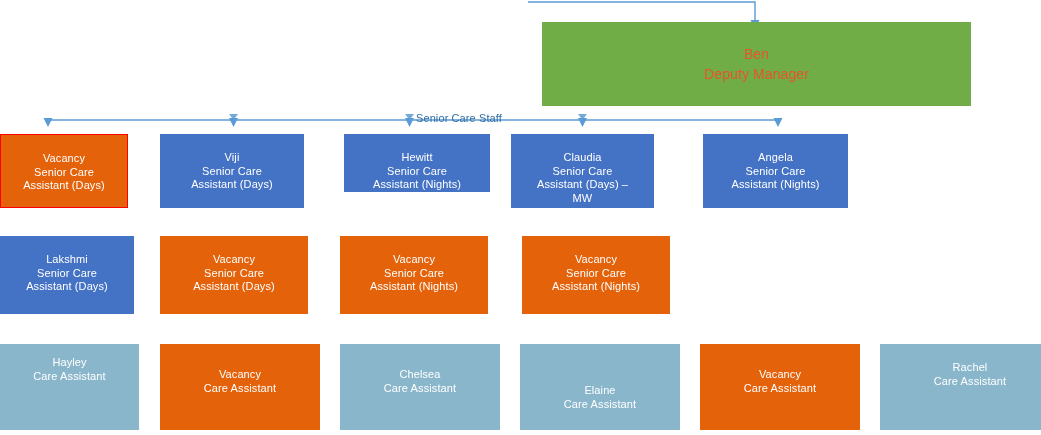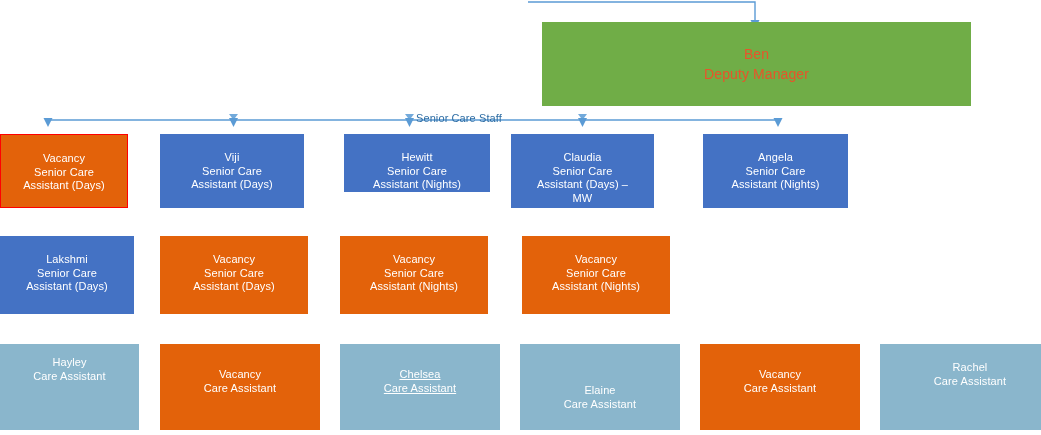--- a/index.html
+++ b/index.html
@@ -153,21 +153,21 @@
   </div>
 
   <div class="node node-lightblue" style="left:0px; top:344px; width:139px; height:86px; padding-top:12px;">
     <span class="node-text">Hayley
 Care Assistant</span>
   </div>
   <div class="node node-orange" style="left:160px; top:344px; width:160px; height:86px; padding-top:24px;">
     <span class="node-text">Vacancy
 Care Assistant</span>
   </div>
-  <div class="node node-lightblue" style="left:340px; top:344px; width:160px; height:86px; padding-top:24px;text-decoration:underline;">
+  <div class="node node-lightblue" style="left:340px; top:344px; width:160px; height:86px; padding-top:24px;">
     <span class="node-text">Chelsea
 Care Assistant</span>
   </div>
   <div class="node node-lightblue" style="left:520px; top:344px; width:160px; height:86px; padding-top:40px;">
     <span class="node-text">Elaine
 Care Assistant</span>
   </div>
   <div class="node node-orange" style="left:700px; top:344px; width:160px; height:86px; padding-top:24px;">
     <span class="node-text">Vacancy
 Care Assistant</span>

